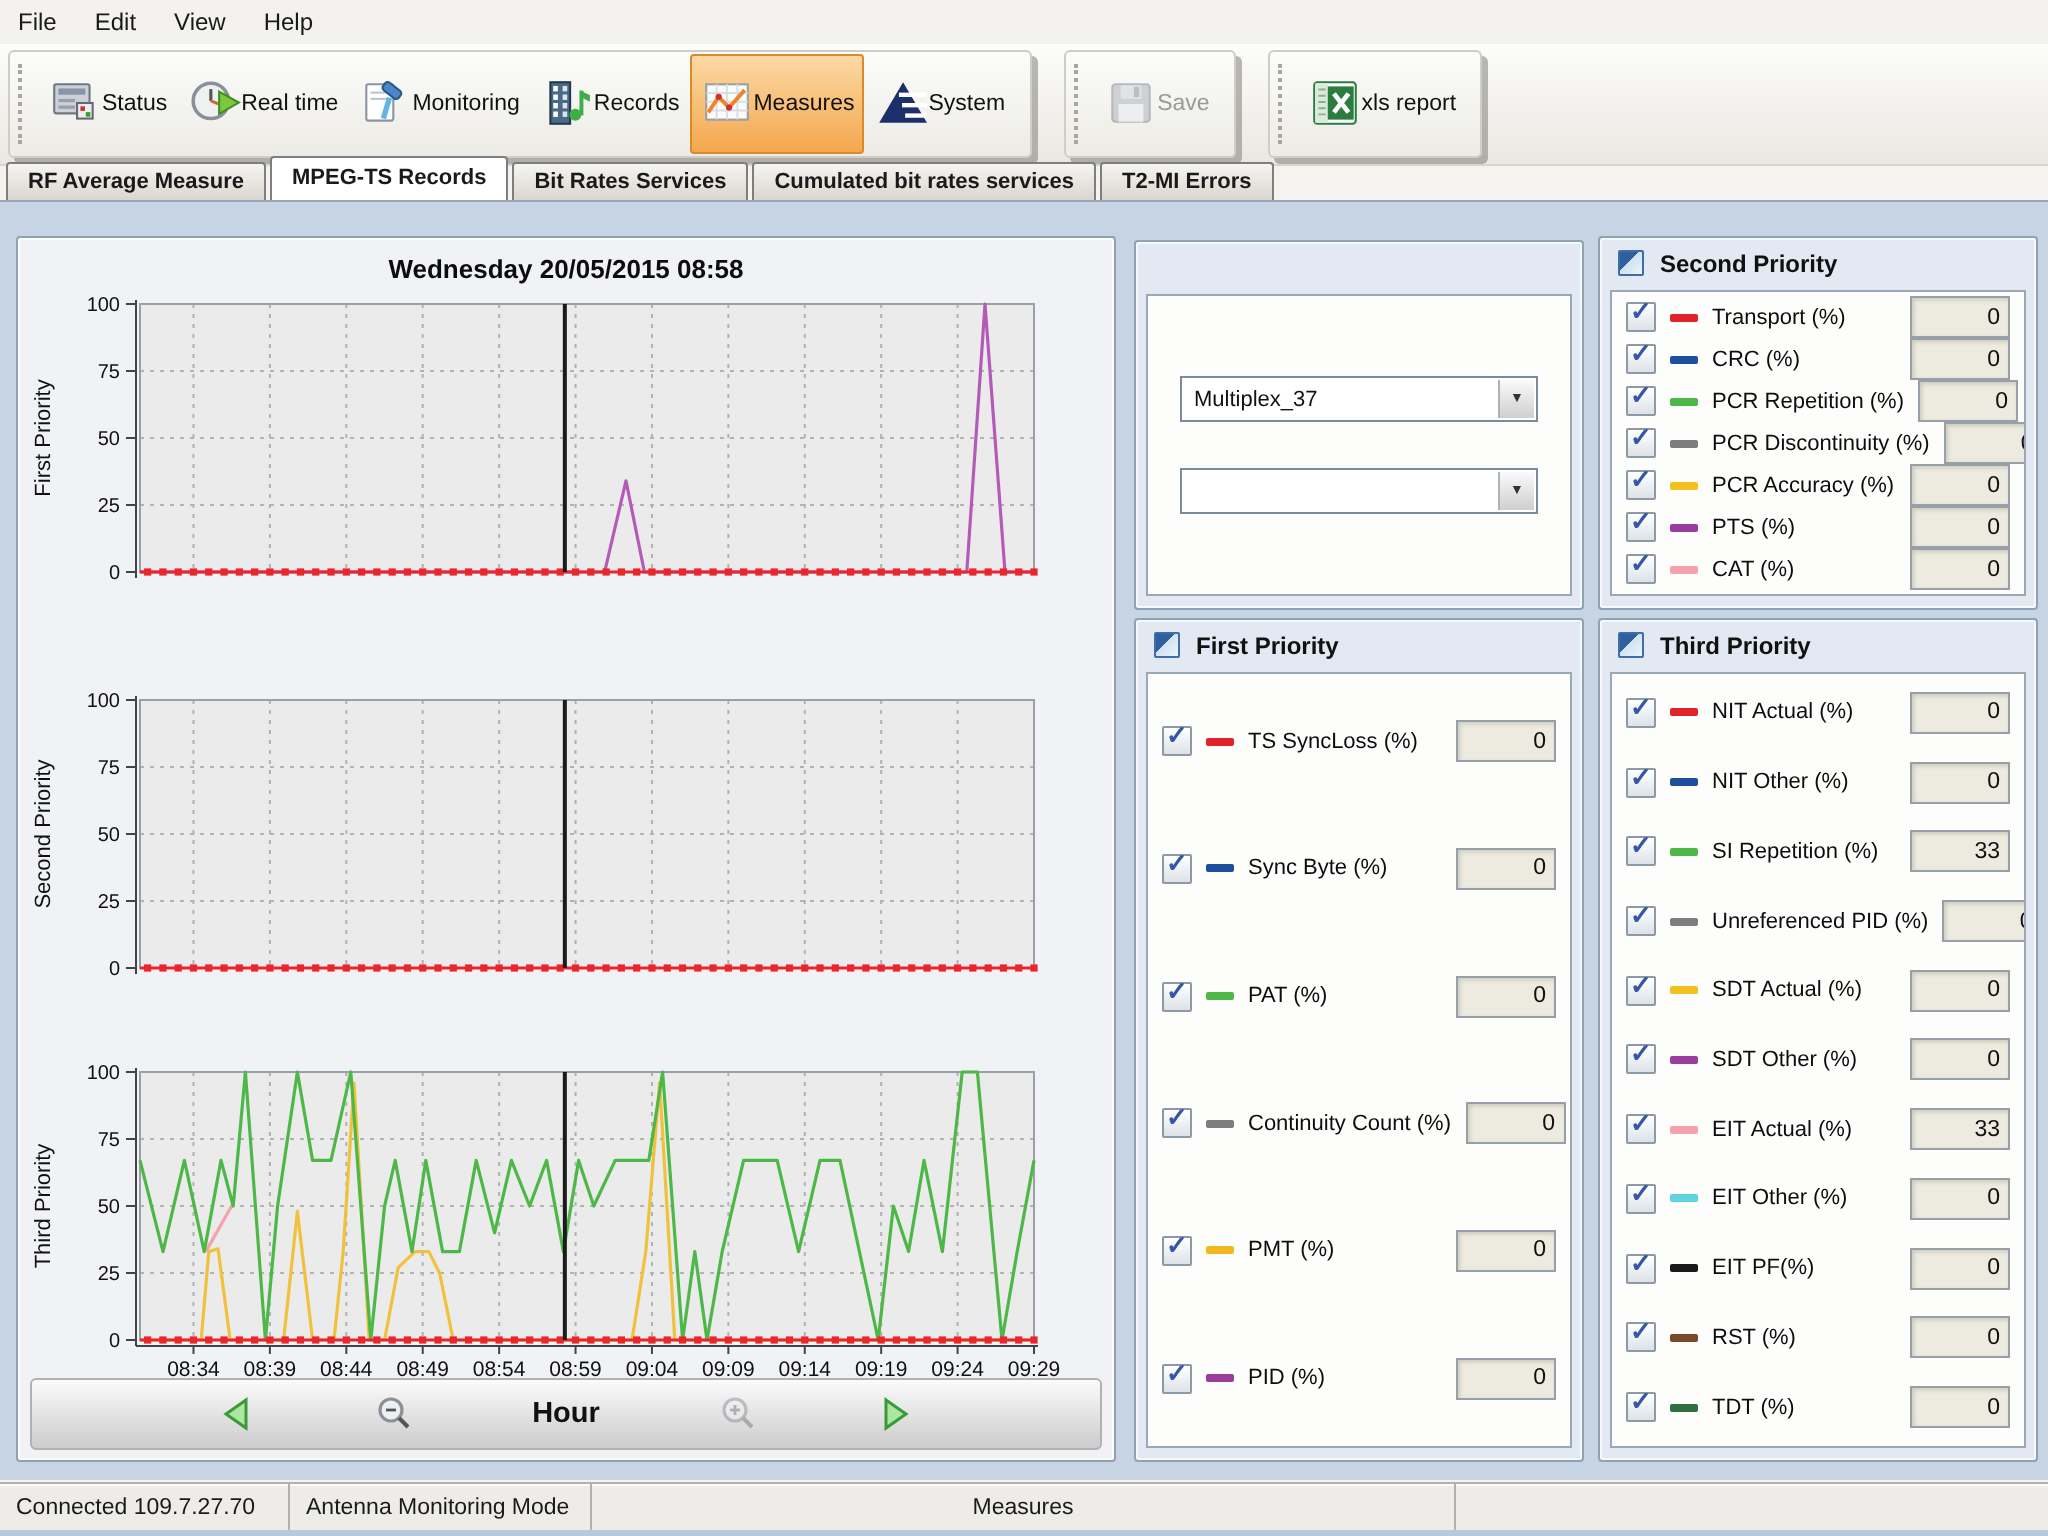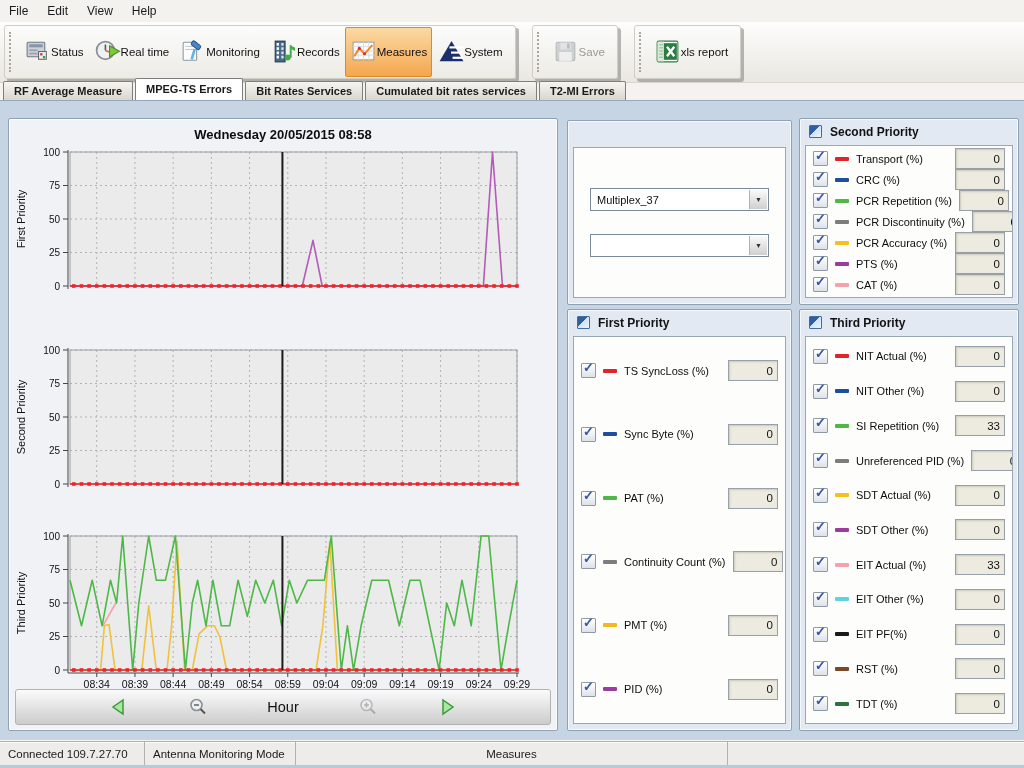--- a/index.html
+++ b/index.html
@@ -31,21 +31,21 @@
        font-size:11px;font-weight:bold;color:#1a1a1a;white-space:nowrap}
   .tab.active{height:21px;line-height:20px;background:#fff;position:relative;z-index:3}
   .content{position:absolute;top:100px;left:0;right:0;bottom:28px;background:#c7d4e3;border-top:1px solid #98a8b8}
   .chart-panel{position:absolute;left:8px;top:17px;width:548px;height:611px;background:#f0f2f5;
        border:1px solid #8fa2b4;border-radius:2px;box-shadow:inset 0 0 0 1px #fdfdfd}
   .chart-title{text-align:center;font-size:13px;font-weight:bold;color:#0d0d0d;padding-top:8px}
   #charts{position:absolute;left:3px;top:27px}
   #charts svg{display:block}
   .nav-bar{position:absolute;left:6px;right:6px;bottom:5px;height:34px;border:1px solid #b2b2b2;border-radius:3px;
        background:linear-gradient(#fbfbfb,#cccccc);display:flex;align-items:center;justify-content:space-between;padding:0 92px}
-  .nav-hour{font-size:14.5px;font-weight:normal;color:#111}
+  .nav-hour{font-size:14.5px;font-weight:bold;color:#111}
   .nav-btn svg{display:block}
   .panel{position:absolute;background:#e2e9f3;border:1px solid #8fa2b4;border-radius:2px;box-shadow:inset 0 0 0 1px #f6f9fc}
   .panel-header{height:25px;display:flex;align-items:center;gap:8px;padding:0 9px;font-size:12px;font-weight:bold;color:#111;}
   .panel-body{position:absolute;left:5px;right:5px;top:26px;bottom:6px;background:#fdfdfc;border:1px solid #9aa8b6;
        display:flex;flex-direction:column;justify-content:space-around;padding:2px 7px;overflow:hidden}
   .sq-icon{width:11px;height:11px;flex:none;border:1px solid #3f6ea6;border-radius:1px;
        background:linear-gradient(135deg,#2f5f9e 0%,#2f5f9e 42%,#cfe1f2 42%,#eef5fb 100%)}
   .channel-body{justify-content:center;gap:23px;padding:0 16px}
   .dropdown{height:21px;background:#fff;border:1px solid #7b8b9b;position:relative;display:flex;align-items:center;
        font-size:11px;color:#111;padding-left:6px}
@@ -184,21 +184,21 @@
             <path d="M12.5 8.5 L19.5 17.5 M19.5 8.5 L12.5 17.5" stroke="#fff" stroke-width="2.3"></path>
           </svg>
         </span>
         <span>xls report</span>
       </div>
     </div>
 </div>
 
 <div class="tab-bar" id="tab-bar">
     <div class="tab">RF Average Measure</div>
-    <div class="tab active">MPEG-TS Errors</div>
+    <div class="tab active">MPEG-TS Records</div>
     <div class="tab">Bit Rates Services</div>
     <div class="tab">Cumulated bit rates services</div>
     <div class="tab">T2-MI Errors</div>
   </div>
 
 <div class="content">
   <div class="chart-panel">
     <div class="chart-title">Wednesday 20/05/2015 08:58</div>
     <div id="charts">
         <svg width="540" height="152">

